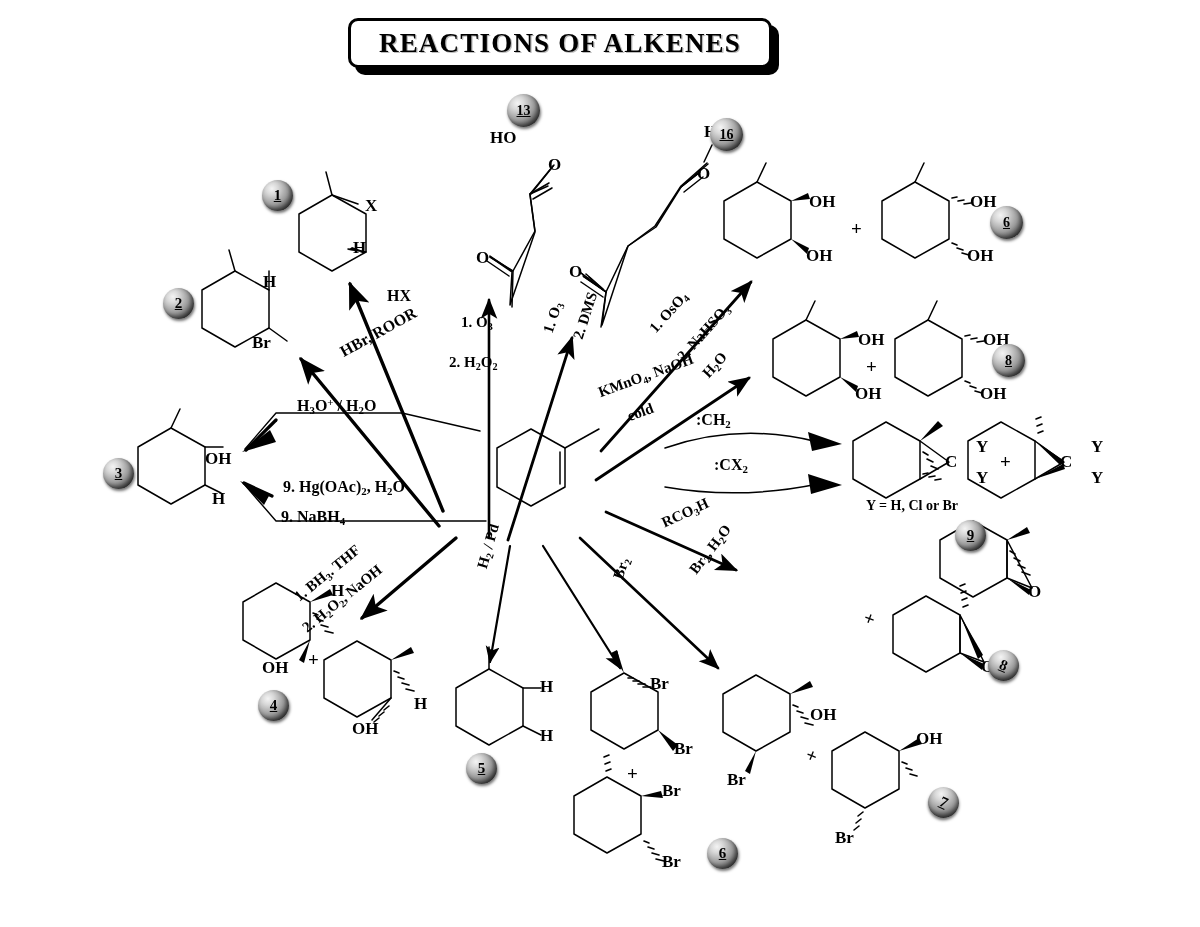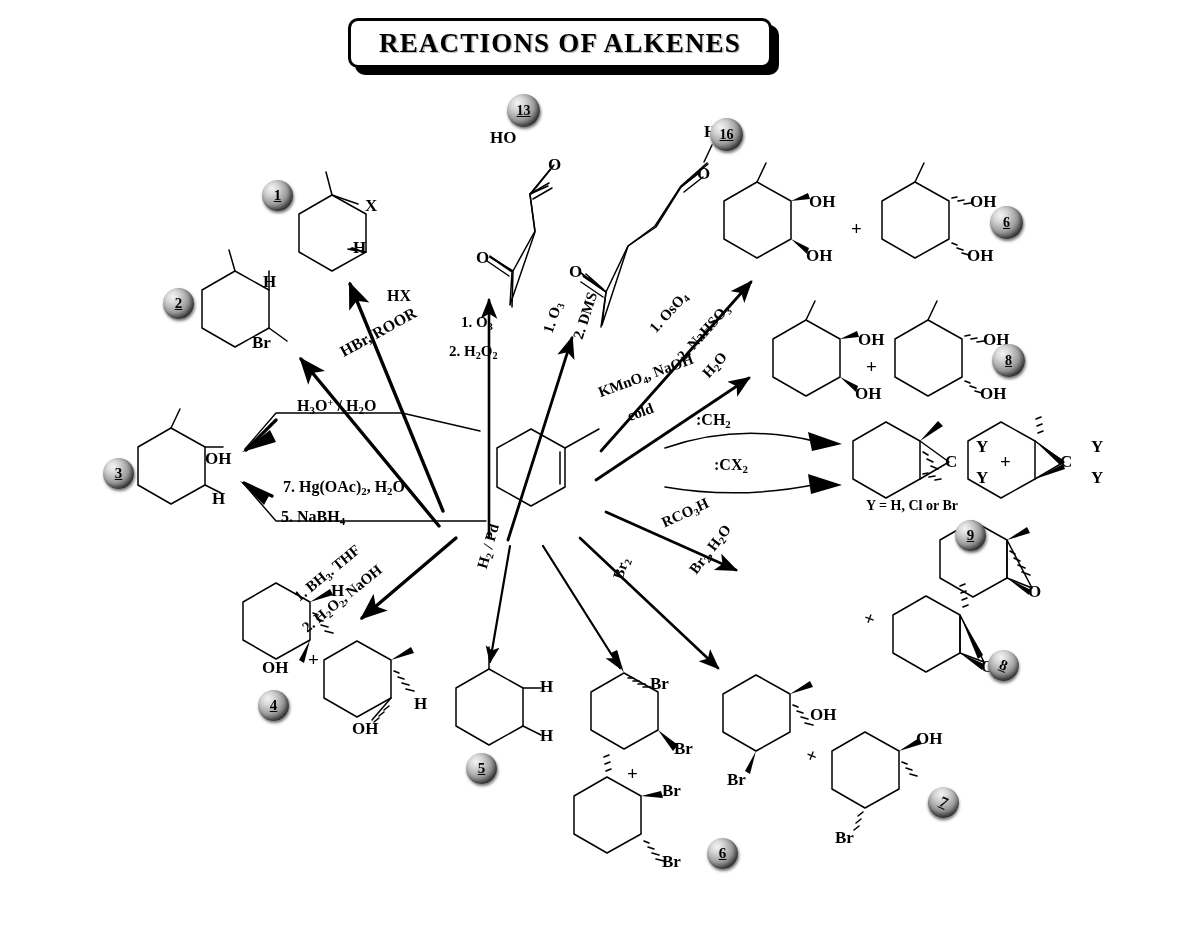--- a/index.html
+++ b/index.html
@@ -425,24 +425,24 @@
   <div class="lbl s16" style="left:387px;top:287px">HX</div>
 
   <div class="lbl s16" style="left:337px;top:345px;transform:rotate(-29deg);transform-origin:left top">HBr, ROOR</div>
 
   <div class="lbl s16" style="left:297px;top:396px">
     <span>H</span><sub>3</sub><span>O</span><sup>+</sup>
     <span>/ H</span><sub>2</sub>O
   </div>
 
   <div class="lbl s16" style="left:283px;top:478px">
-    <span>7. Hg(OAc)</span><sub>2</sub><span>, H</span><sub>2</sub>O
+    <span>9. Hg(OAc)</span><sub>2</sub><span>, H</span><sub>2</sub>O
   </div>
   <div class="lbl s16" style="left:281px;top:508px">
-    <span>5. NaBH</span><sub>4</sub>
+    <span>9. NaBH</span><sub>4</sub>
   </div>
 
   <div class="lbl s15" style="left:291px;top:592px;transform:rotate(-39deg);transform-origin:left top">
     <span>1. BH</span><sub>3</sub><span>. THF</span>
   </div>
   <div class="lbl s15" style="left:299px;top:623px;transform:rotate(-39deg);transform-origin:left top">
     <span>2. H</span><sub>2</sub><span>O</span><sub>2</sub><span>, NaOH</span>
   </div>
 
   <div class="lbl s15" style="left:474px;top:566px;transform:rotate(-74deg);transform-origin:left top">
@@ -484,21 +484,21 @@
   </div>
 
   <div class="lbl s15" style="left:540px;top:330px;transform:rotate(-72deg);transform-origin:left top">
     <span>1. O</span><sub>3</sub>
   </div>
   <div class="lbl s15" style="left:570px;top:336px;transform:rotate(-72deg);transform-origin:left top">2. DMS</div>
 
   <div class="lbl s15" style="left:461px;top:314px">
     <span>1. O</span><sub>3</sub>
   </div>
-  <div class="lbl s15" style="left:449px;top:343px">
+  <div class="lbl s15" style="left:449px;top:354px">
     <span>2. H</span><sub>2</sub><span>O</span><sub>2</sub>
   </div>
 
   <div class="ball" style="left:262px;top:180px">
       <span>1</span>
     </div>
   <div class="ball" style="left:163px;top:288px">
       <span>2</span>
     </div>
   <div class="ball" style="left:103px;top:458px">

